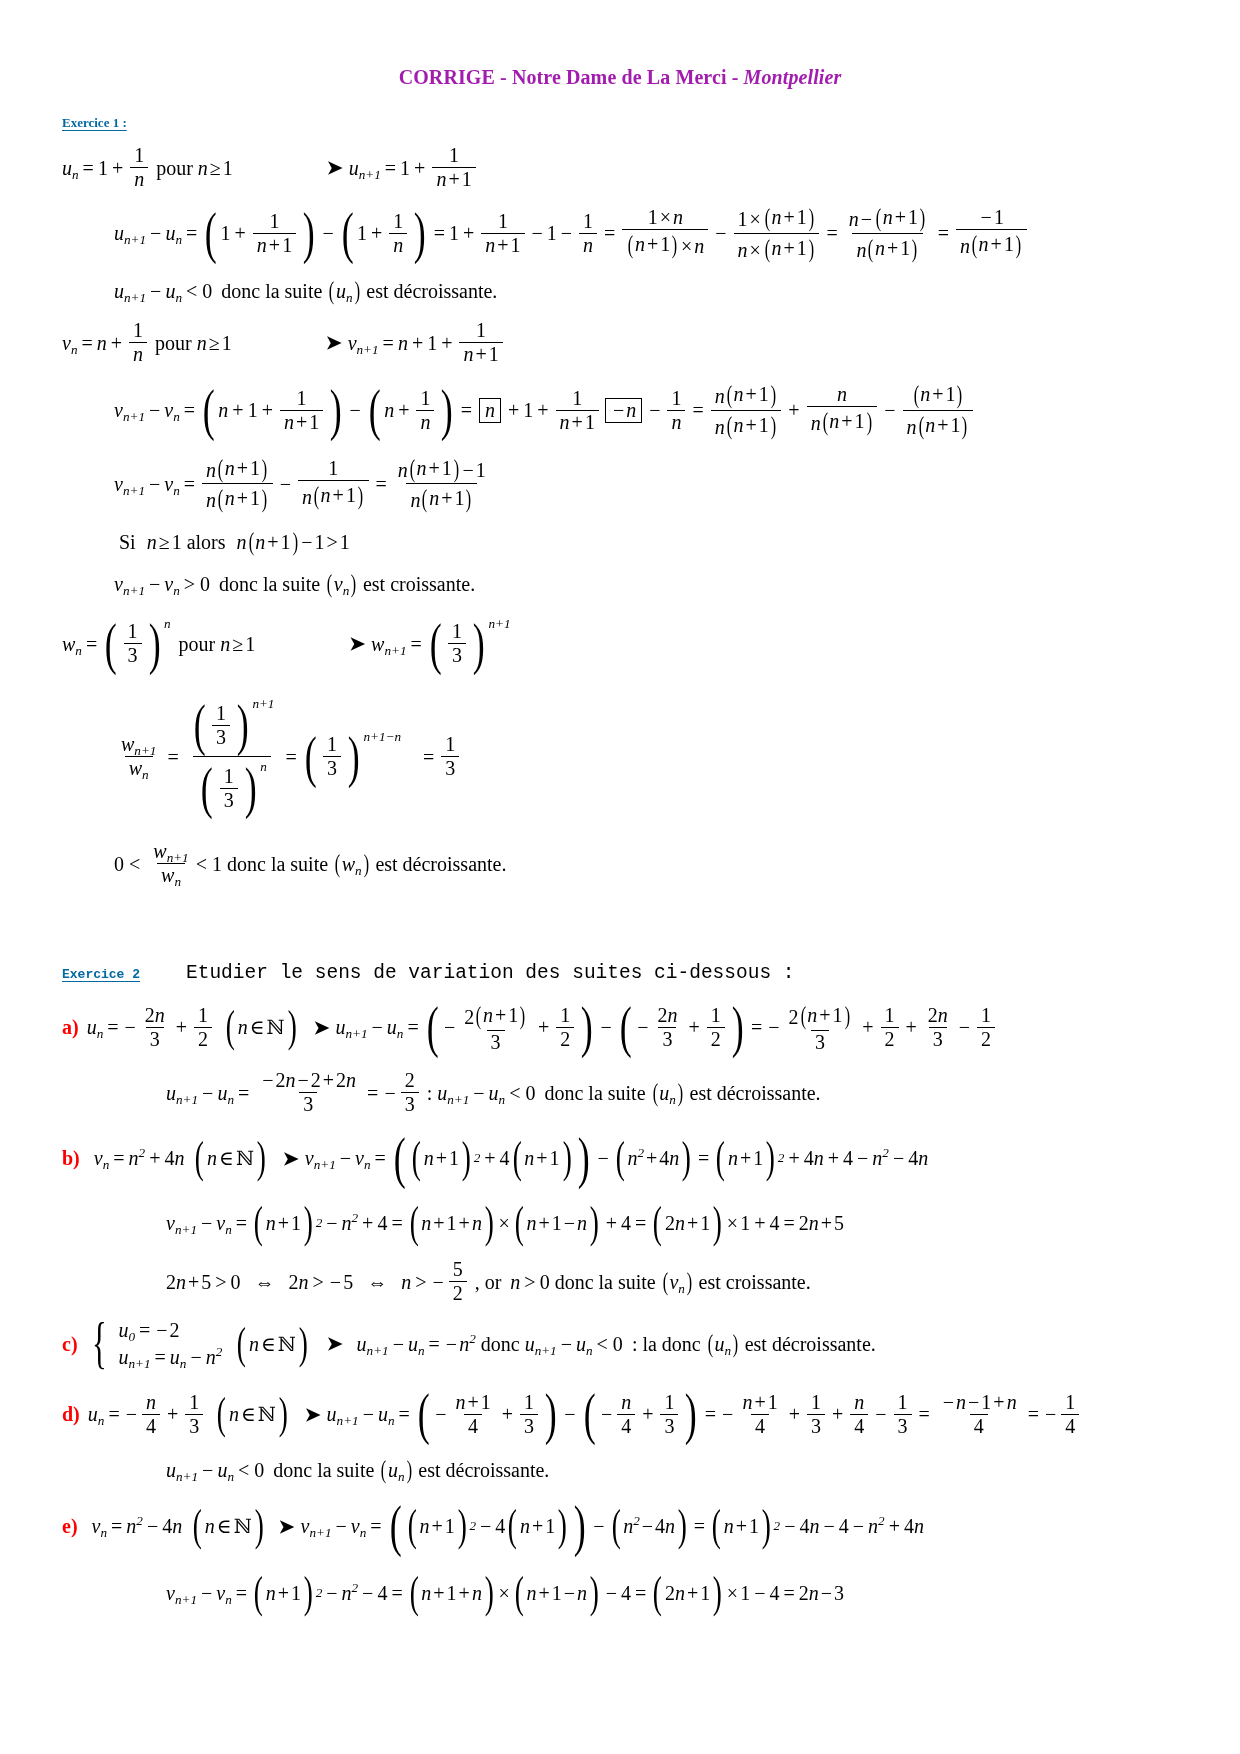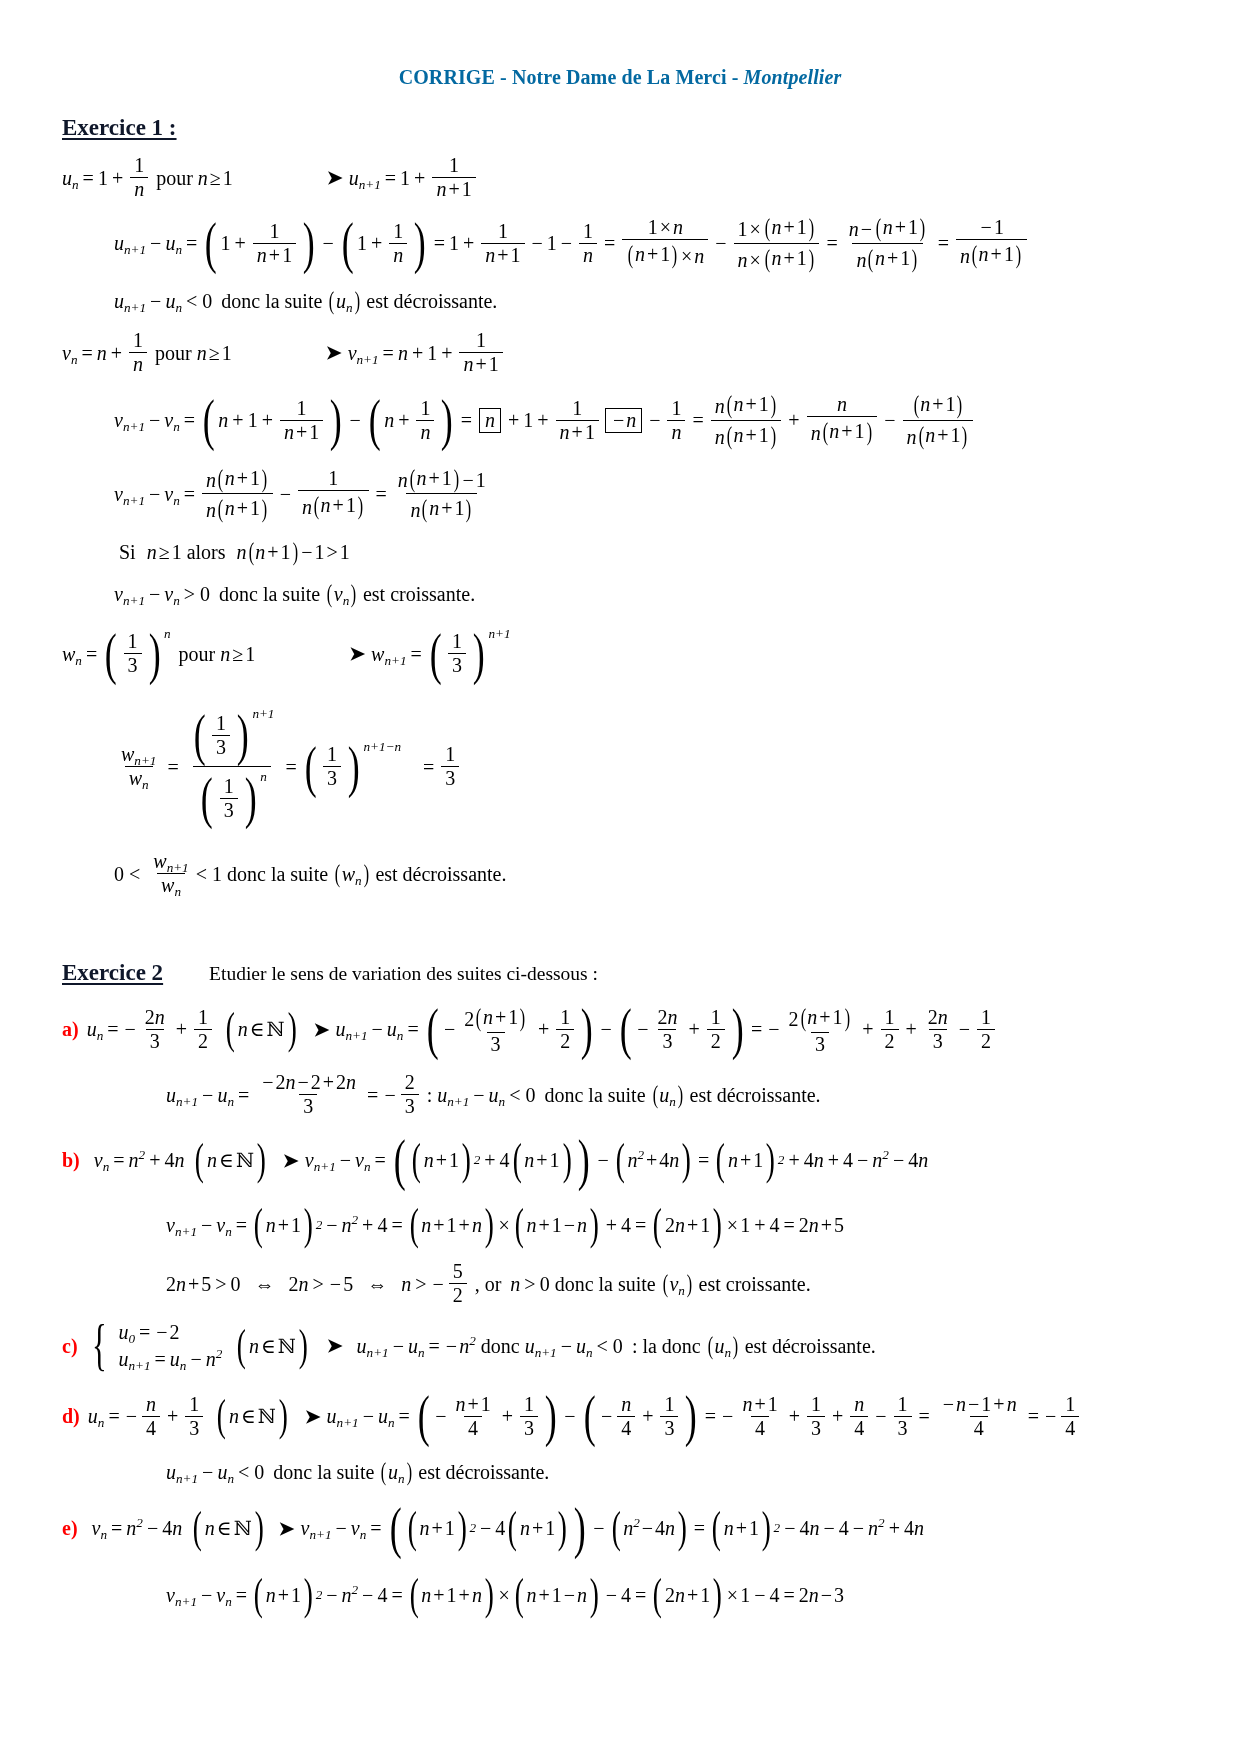--- a/index.html
+++ b/index.html
@@ -8,35 +8,35 @@
     font-family:"Liberation Serif","DejaVu Serif",serif;
     color:#000;
     position:relative;
     overflow:hidden;
   }
   .page{position:relative;width:1240px;height:1754px;padding:0;box-sizing:border-box;}
 
   
   .doc-header{
     text-align:center;
-    color:#0369a1;
+    color:#a21caf;
     font-weight:bold;
     font-size:20px;
     margin-top:66px;
     letter-spacing:0.1px;
   }
   .doc-header .ital{font-style:italic;}
 
   
   .content{padding:0 62px 0 62px;margin-top:26px;}
 
   
   .ex-title-row{display:flex;align-items:baseline;gap:0;margin-top:4px;}
   .ex-label{
-    color:#0f172a;font-weight:bold;font-size:23px;
+    color:#0369a1;font-weight:bold;font-size:13px;
     text-decoration:underline;text-underline-offset:3px;
     white-space:pre;
   }
   .ex-desc{font-size:19.5px;margin-left:46px;white-space:pre;}
 
   
   .mrow{
     display:flex;align-items:center;flex-wrap:nowrap;
     font-size:20px;line-height:1;
     white-space:nowrap;
@@ -564,21 +564,21 @@
       <span class="pgroup">
           <span class="paren h1">(</span>
           <span class="mi">w<sub>n</sub></span>
           <span class="paren h1">)</span>
         </span>
       <span class="txt">est décroissante.</span>
     </div>
 
     <div class="blanksp-lg"></div>
 
-    <div class="ex-title-row" style="margin-top:24px;">
+    <div class="ex-title-row" style="margin-top:36px;font-family:Liberation Mono, monospace;">
       <span class="ex-label">Exercice 2</span>
       <span class="ex-desc">Etudier le sens de variation des suites ci-dessous :</span>
     </div>
 
     <div class="mrow" style="margin-top:14px;">
       <span class="item-letter">a)</span>
       <span class="mi">u<sub>n</sub></span>
         <span class="mo">=</span>
         <span class="mo tightop">−</span>
       <span class="frac">

